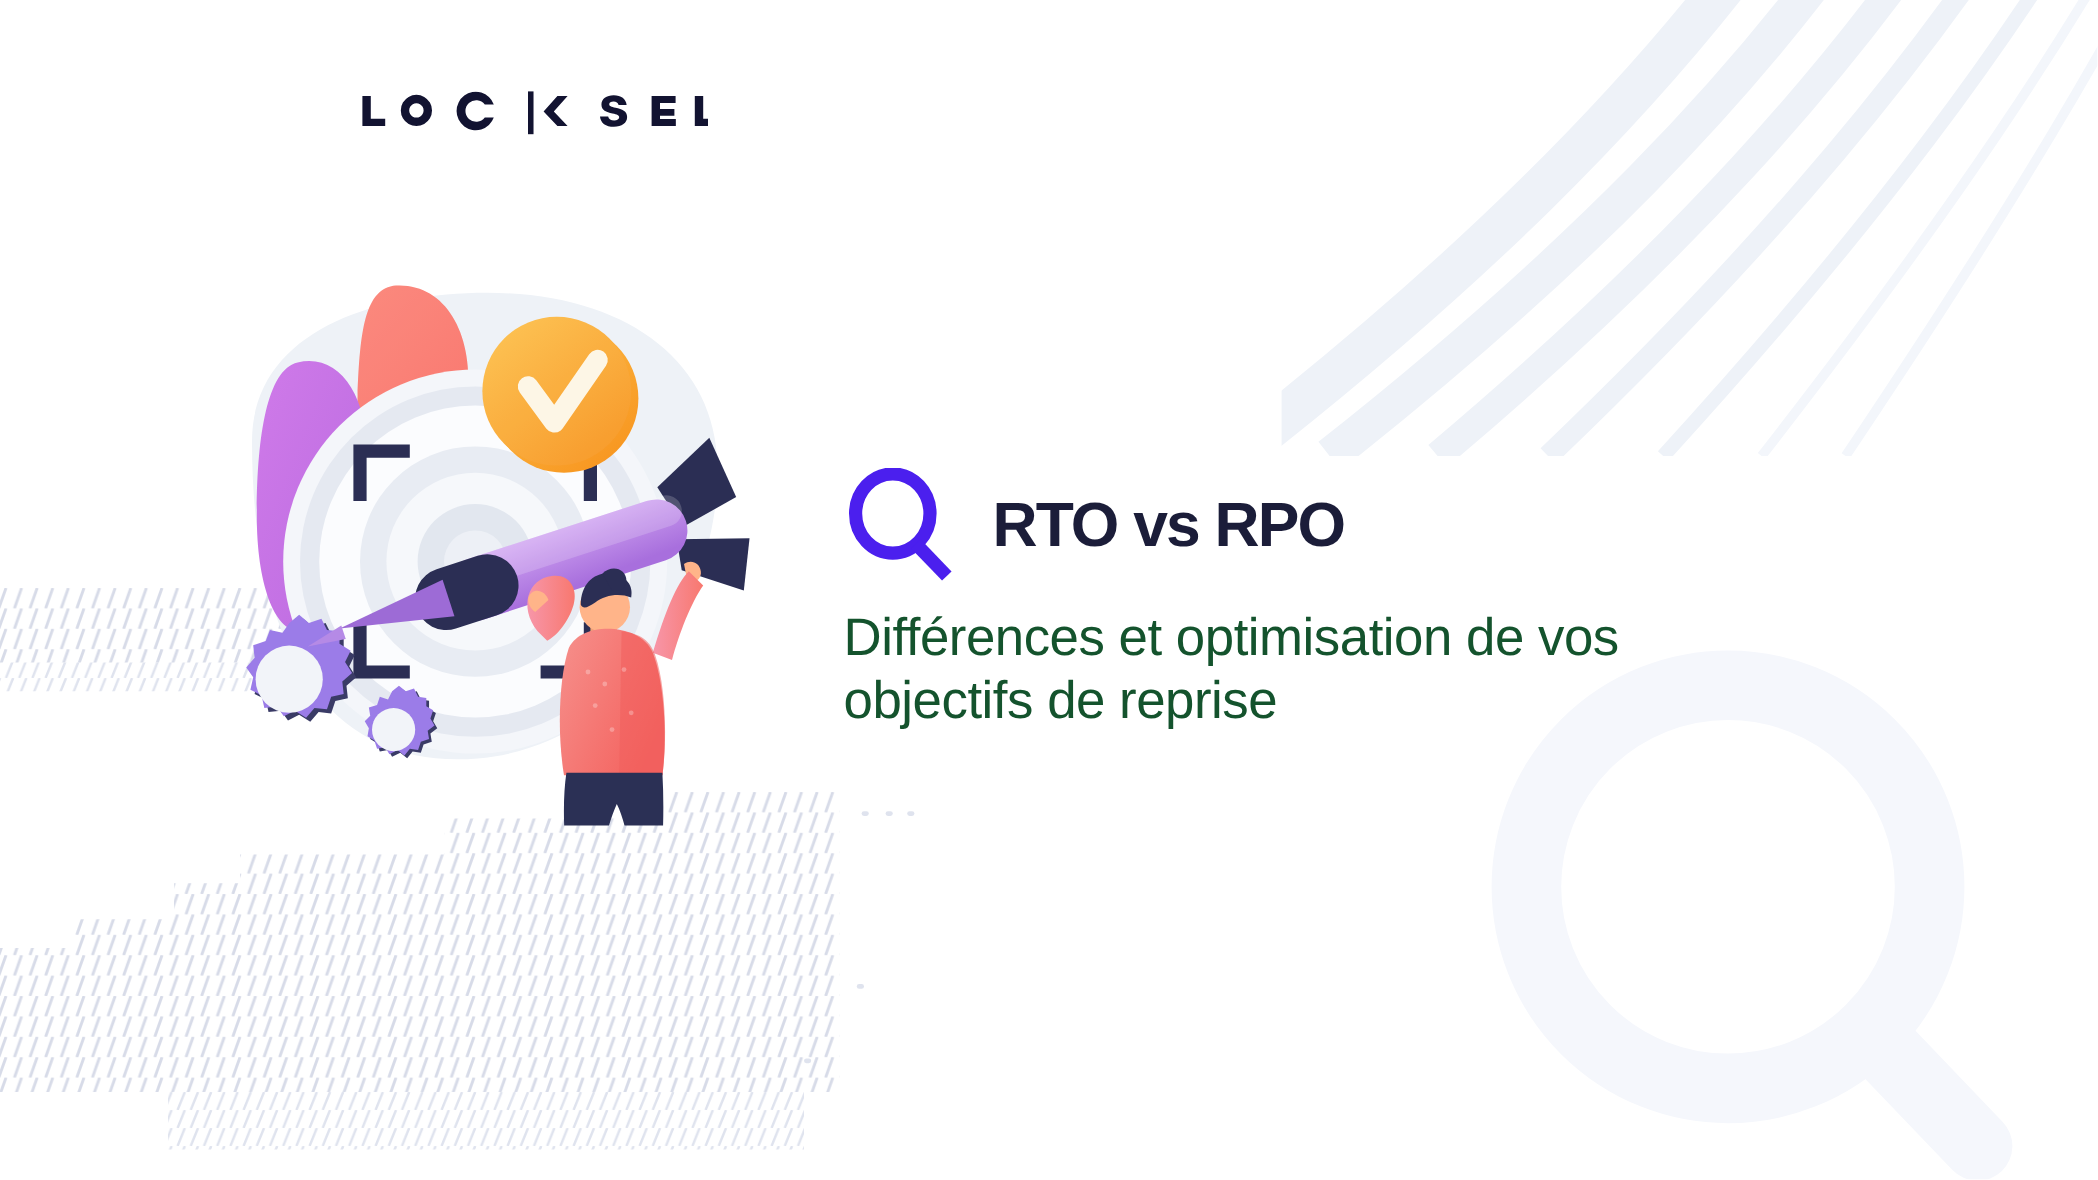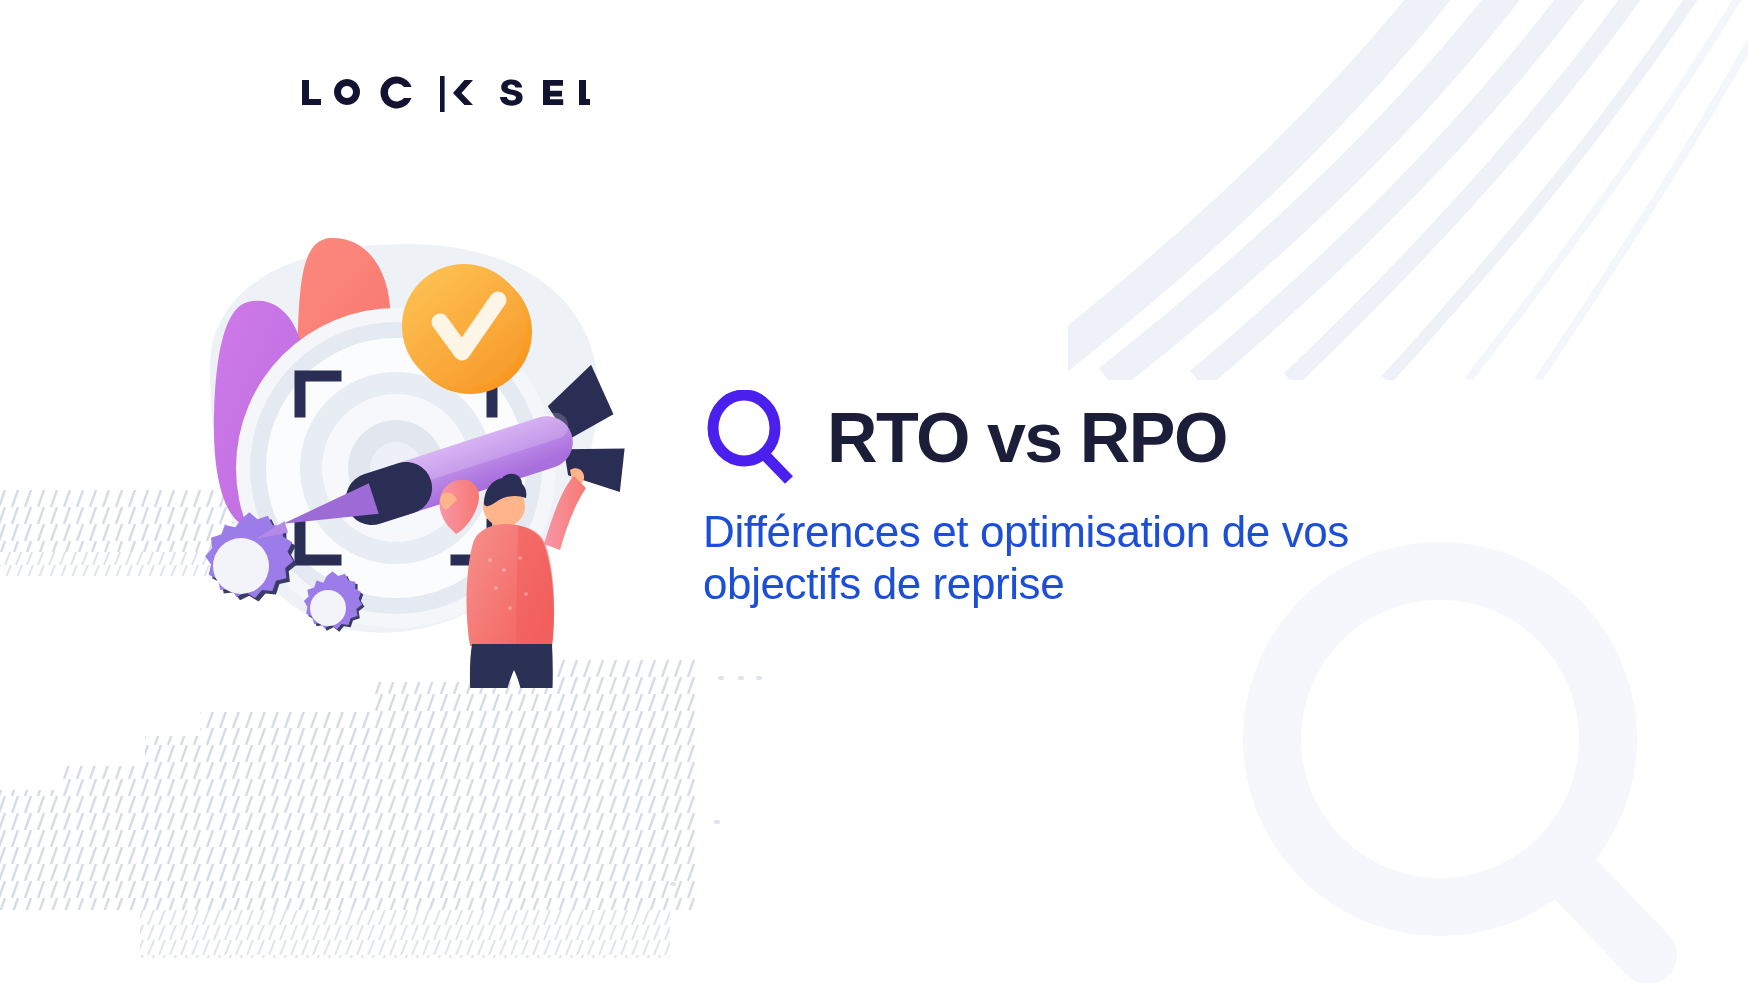--- a/index.html
+++ b/index.html
@@ -80,34 +80,34 @@
     display: flex;
     align-items: center;
     gap: 28px;
     height: 92px;
   }
 
   #magnifier-icon { flex: 0 0 auto; }
   #magnifier-icon svg { display: block; }
 
   #page-title {
-    font-size: 70px;
+    font-size: 52px;
     font-weight: bold;
     color: #1b1d39;
     letter-spacing: -1.5px;
     line-height: 1;
     white-space: nowrap;
     margin: 0;
   }
 
   #page-subtitle {
     margin: 22px 0 0 0;
     font-size: 44px;
     font-weight: 400;
-    color: #1d4ed8;
+    color: #14532d;
     line-height: 1.18;
     letter-spacing: -0.4px;
     max-width: 690px;
   }
 </style>
 </head>
 <body>
 
 <div id="banner">
 

